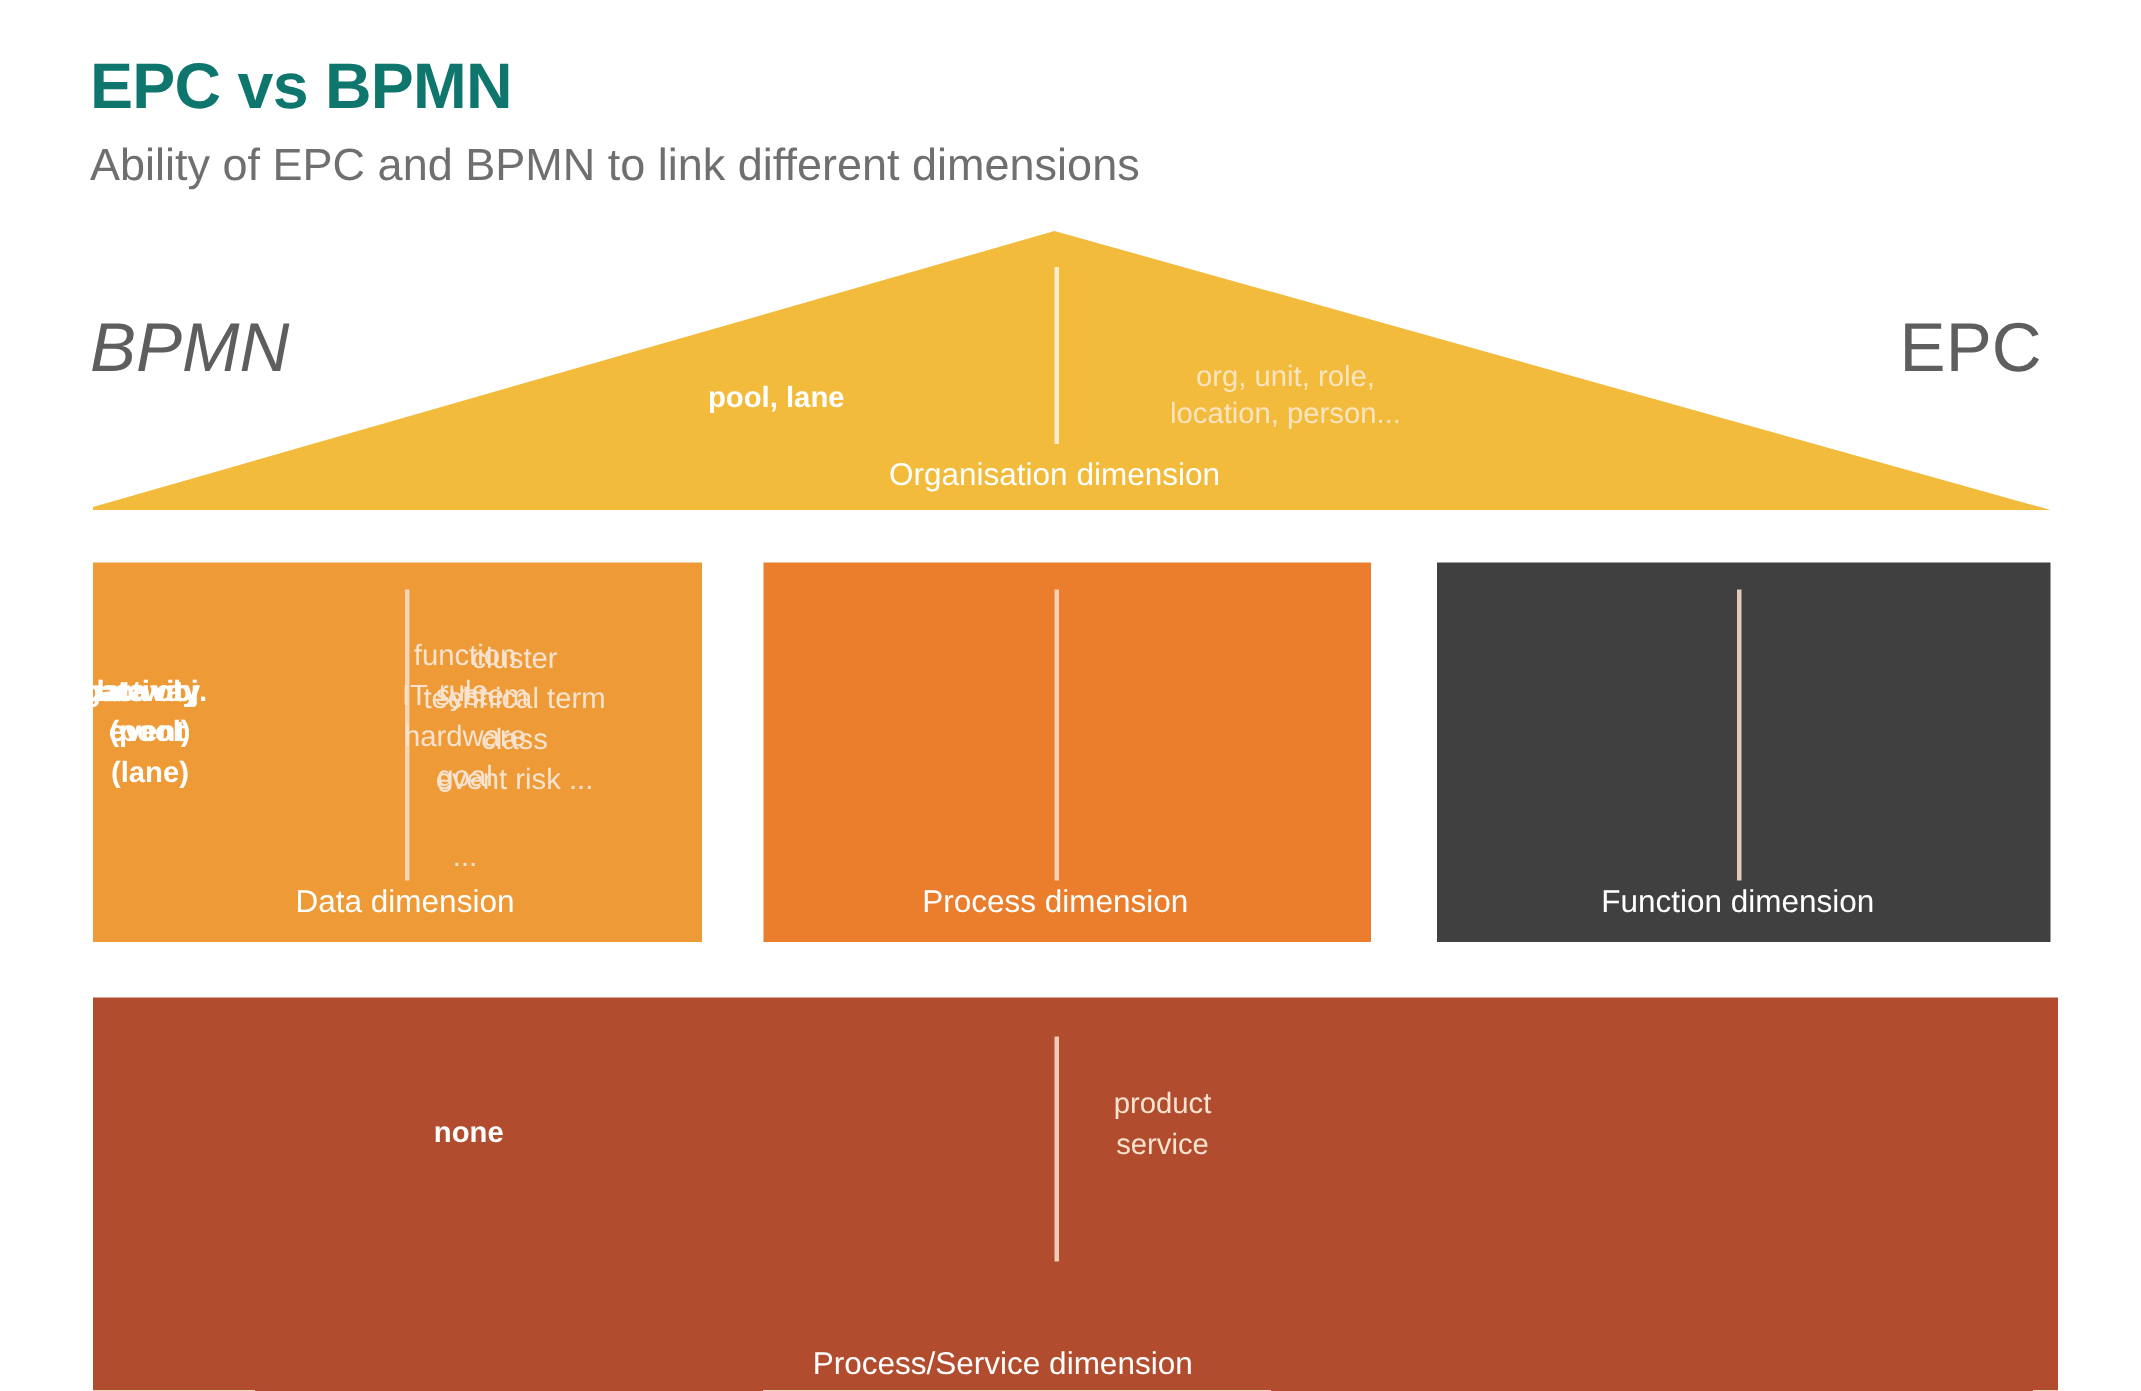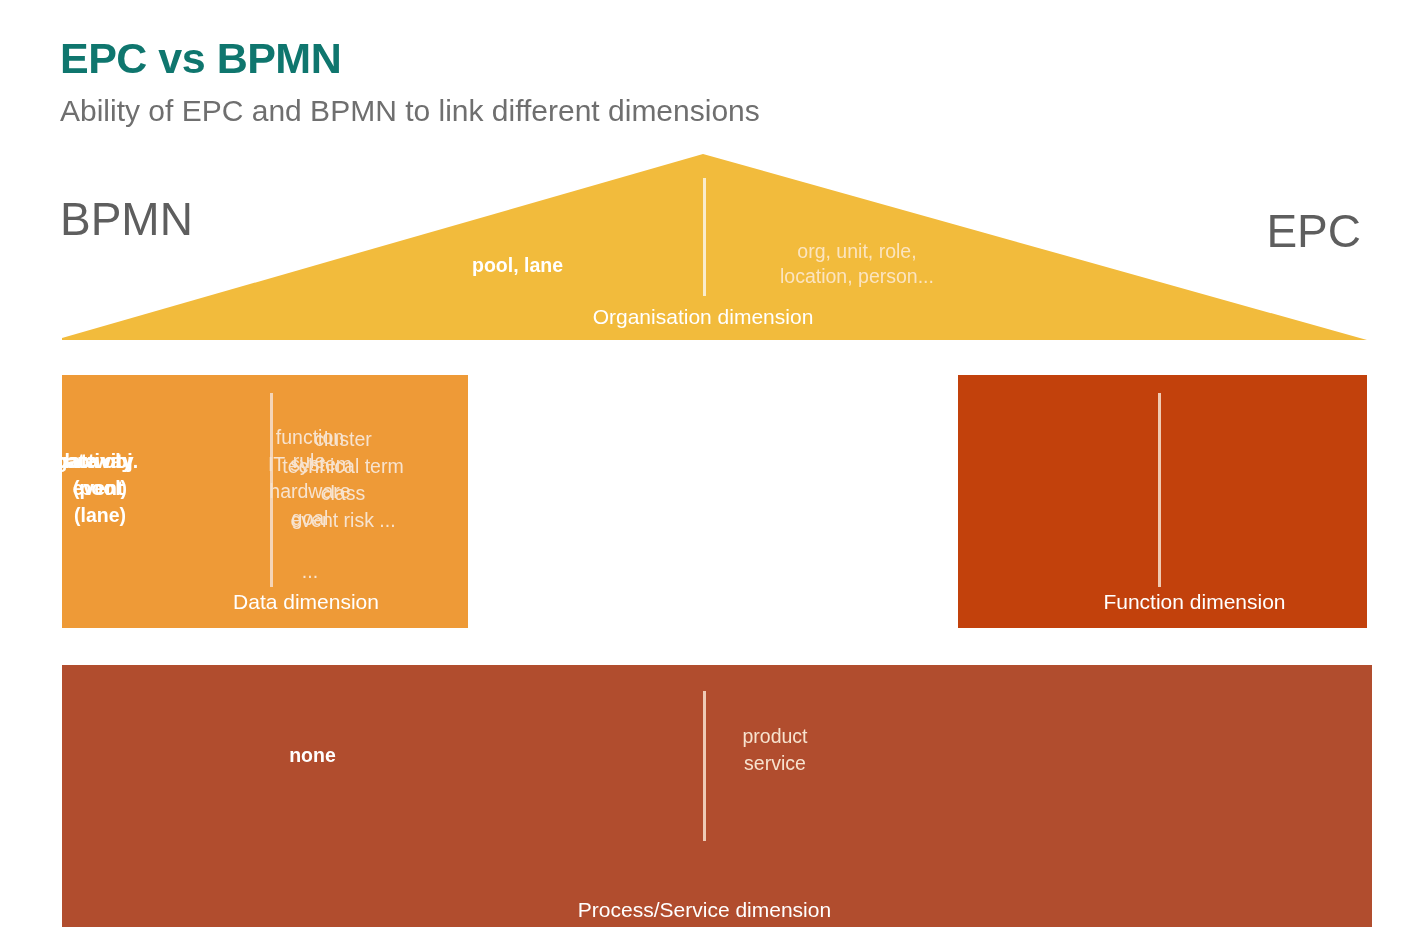--- a/index.html
+++ b/index.html
@@ -42,21 +42,21 @@
   }
 
   
   .side-label {
     position: absolute;
     font-size: 46px;
     font-weight: normal;
     color: #5e5e5e;
     white-space: nowrap;
   }
-  .side-label.left  { left: 60px;  top: 192px; }
+  .side-label.left  { left: 60px;  top: 204px; font-style: italic; }
   .side-label.right { right: 66px; top: 204px; }
 
   
   .triangle-wrap {
     position: absolute;
     left: 62px;
     top: 154px;
     width: 1305px;
     height: 186px;
   }
@@ -104,21 +104,21 @@
 
   
   .dim-box {
     position: absolute;
     top: 375px;
     height: 253px;
     overflow: hidden;
   }
   .dim-box.data     { left: 62px;  width: 406px; background: #ee9a37; }
   .dim-box.process  { left: 509px; width: 405px; background: #ea7e2c; }
-  .dim-box.function { left: 958px; width: 409px; background: #c2410c; }
+  .dim-box.function { left: 958px; width: 409px; background: #404040; }
 
   .bar-box {
     position: absolute;
     left: 62px;
     top: 665px;
     width: 1310px;
     height: 275px;
     background: #b14d2e;
     overflow: hidden;
   }
@@ -166,21 +166,20 @@
 
   .ellipsis-gap { display: block; height: 26px; }
 
   .box-caption {
     position: absolute;
     bottom: 14px;
     color: #ffffff;
     font-size: 21px;
     white-space: nowrap;
     text-align: center;
-    padding-left: 36px;
   }
   .box-caption.data     { left: 0;   width: 416px; }
   .box-caption.process  { left: 0;   width: 389px; }
   .box-caption.function { left: 0;   width: 401px; }
   .box-caption.bar      { left: 0;   width: 1213px; bottom: 18px; }
 </style>
 </head>
 <body>
 
 <div id="canvas">
@@ -212,20 +211,24 @@
     <span>data obj.</span><br>
     <span>event</span>
   </div>
   <div class="cell light data-right">
     <span>cluster</span><br>
     <span>technical term</span><br>
     <span>class</span><br>
     <span>event risk ...</span>
   </div>
 
+  <div class="dim-box process">
+    <div class="box-divider d-process"></div>
+    <div class="box-caption process">Process dimension</div>
+  </div>
   <div class="cell bold proc-left">
     <span>gateway</span>
   </div>
   <div class="cell light proc-right">
     <span>rule</span>
   </div>
 
   <div class="dim-box function">
     <div class="box-divider d-function"></div>
     <div class="box-caption function">Function dimension</div>

